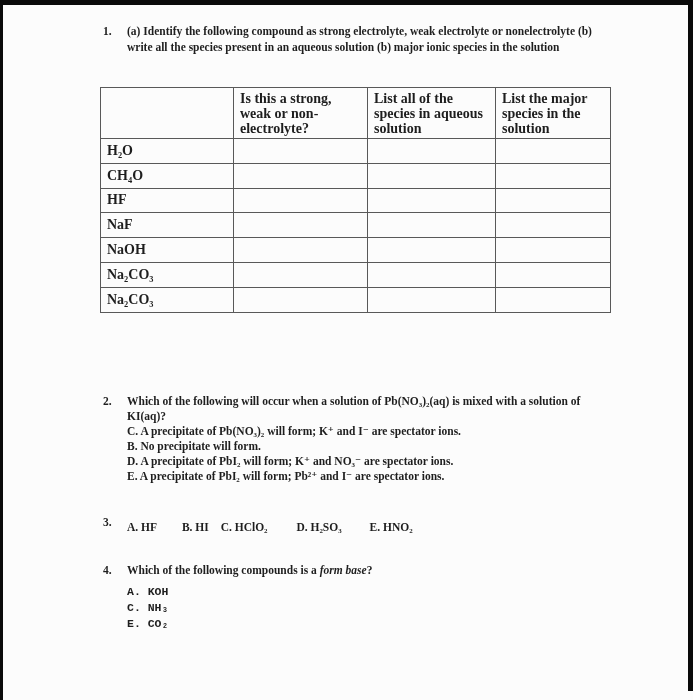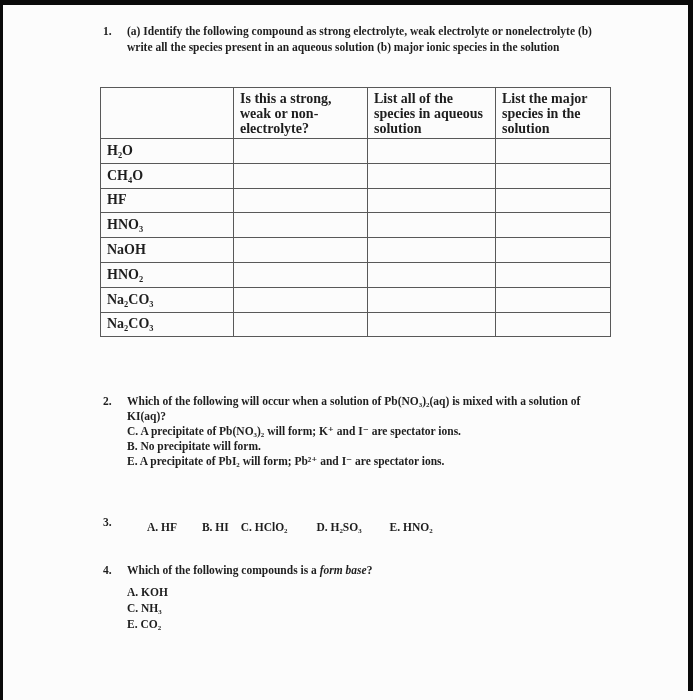--- a/index.html
+++ b/index.html
@@ -49,29 +49,29 @@
     height: 20.8px;
     line-height: 13px;
   }
   .ul { }
   .it { font-style: italic; }
 
   .q2 { left: 103px; top: 394px; width: 512px; line-height: 15px; }
   .q2 .opt { line-height: 15px; }
 
   .q3 { left: 103px; top: 515px; width: 512px; line-height: 15px; }
-  .q3-opts { margin-top: 5px; margin-left: 20px; }
+  .q3-opts { margin-top: 5px; }
   .q3-opts .opt { display: inline-block; }
   .q3-opts .opt:nth-child(2) { margin-left: 22px; }
   .q3-opts .opt:nth-child(3) { margin-left: 9px;  }
   .q3-opts .opt:nth-child(4) { margin-left: 26px; }
   .q3-opts .opt:nth-child(5) { margin-left: 25px; }
 
   .q4 { left: 103px; top: 563px; width: 512px; line-height: 15px; }
-  .q4-opts { margin-top: 6px; }
+  .q4-opts { margin-top: 6px; font-family: Liberation Mono, monospace; }
   .q4-opts .opt { line-height: 16.2px; }
 </style>
 </head>
 <body>
 
 <div class="screen">
   <div class="bar-top"></div>
   <div class="bar-left"></div>
   <div class="bar-right"></div>
 
@@ -108,33 +108,27 @@
           <td></td>
           <td></td>
         </tr>
       <tr>
           <td>HF</td>
           <td></td>
           <td></td>
           <td></td>
         </tr>
       <tr>
-          <td>HNO₃</td>
+          <td>NaF</td>
           <td></td>
           <td></td>
           <td></td>
         </tr>
       <tr>
           <td>NaOH</td>
-          <td></td>
-          <td></td>
-          <td></td>
-        </tr>
-      <tr>
-          <td>HNO₂</td>
           <td></td>
           <td></td>
           <td></td>
         </tr>
       <tr>
           <td>Na₂CO₃</td>
           <td></td>
           <td></td>
           <td></td>
         </tr>
@@ -146,20 +140,21 @@
         </tr>
     </tbody>
   </table>
 
   <div class="qblock q2">
     <span class="qnum">2.</span>
     <div class="qbody">
       <div>Which of the following will occur when a solution of Pb(NO₃)₂(aq) is mixed with a solution of KI(aq)?</div>
       <div class="opt">C. A precipitate of Pb(NO₃)₂ will form; K⁺ and I⁻ are spectator ions.</div>
       <div class="opt">B. No precipitate will form.</div>
+      <div class="opt">D. A precipitate of PbI₂ will form; K⁺ and NO₃⁻ are spectator ions.</div>
       <div class="opt">E. A precipitate of PbI₂ will form; Pb²⁺ and I⁻ are spectator ions.</div>
     </div>
   </div>
 
   <div class="qblock q3">
     <span class="qnum">3.</span>
     <div class="qbody">
       <div class="q3-opts">
         <span class="opt">A. HF</span>
         <span class="opt">B. HI</span>

